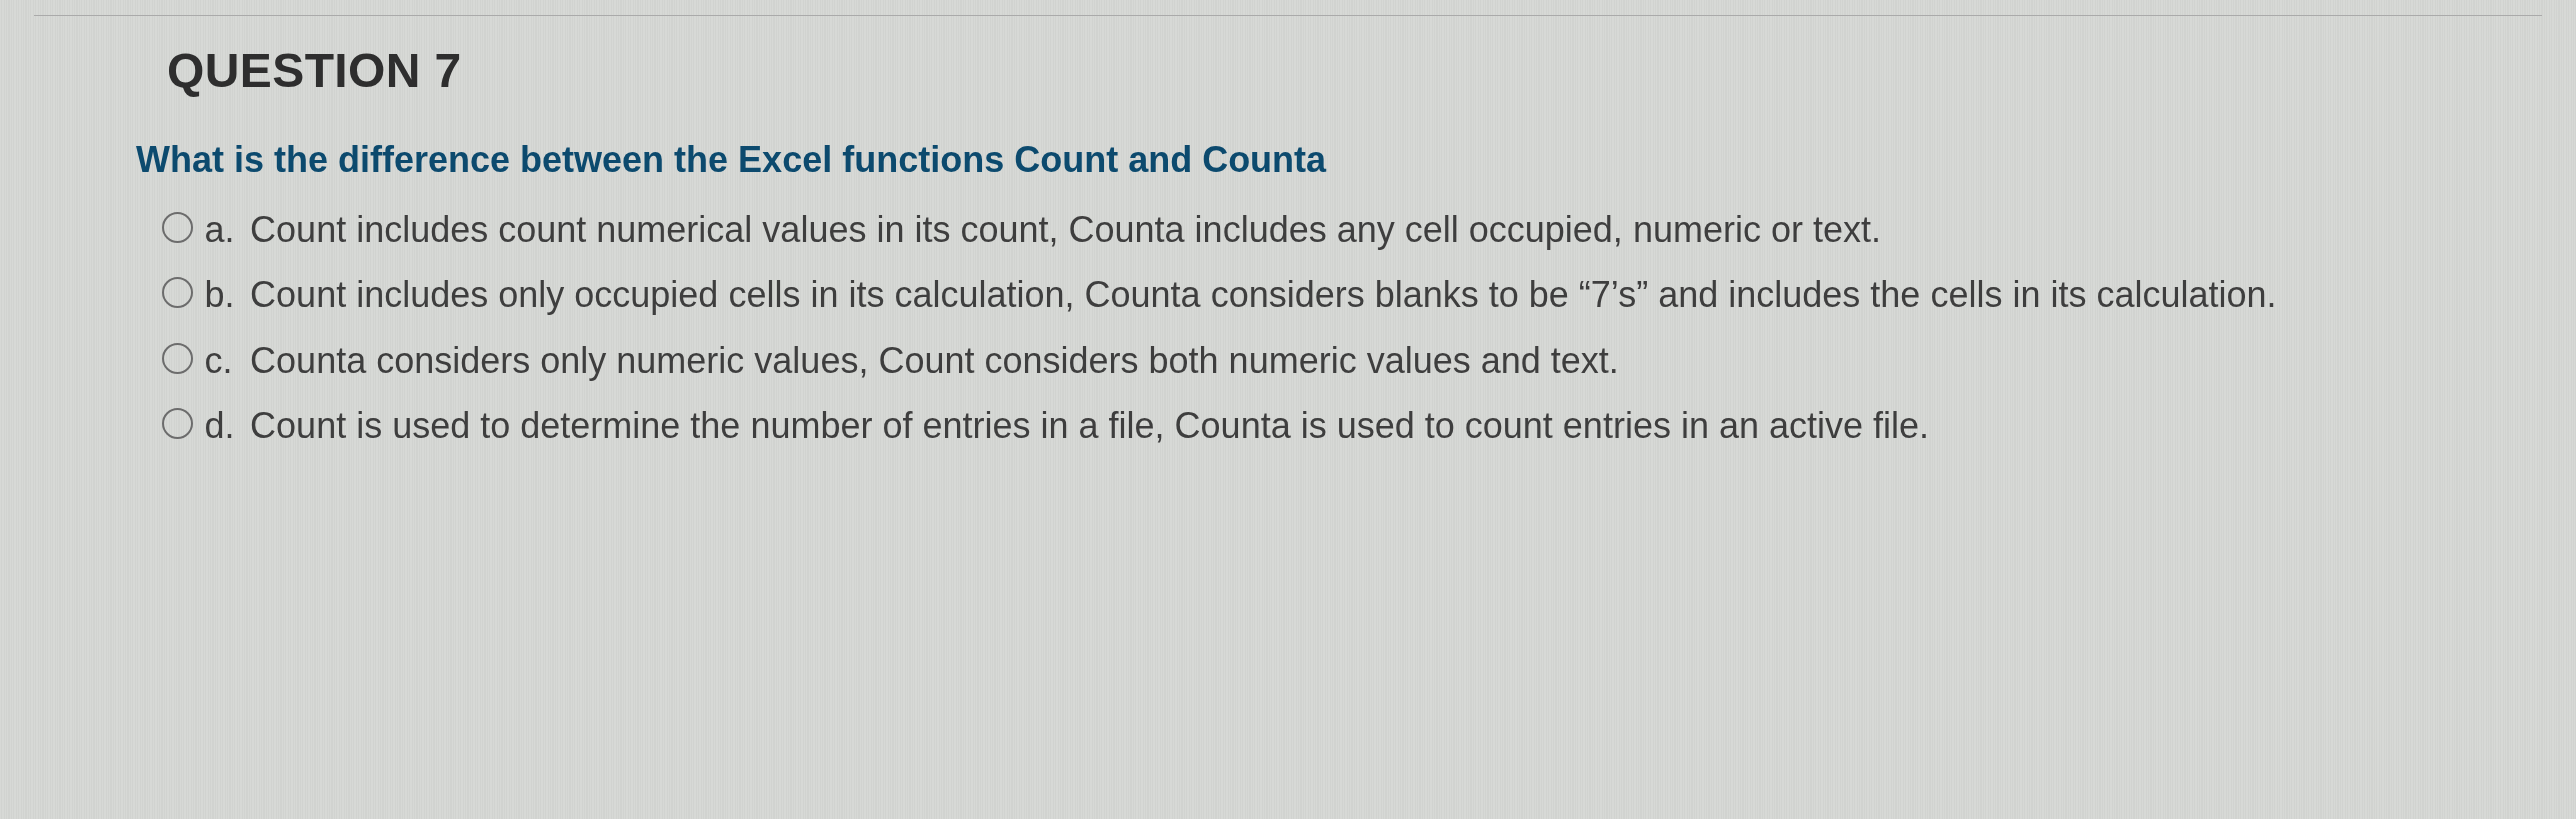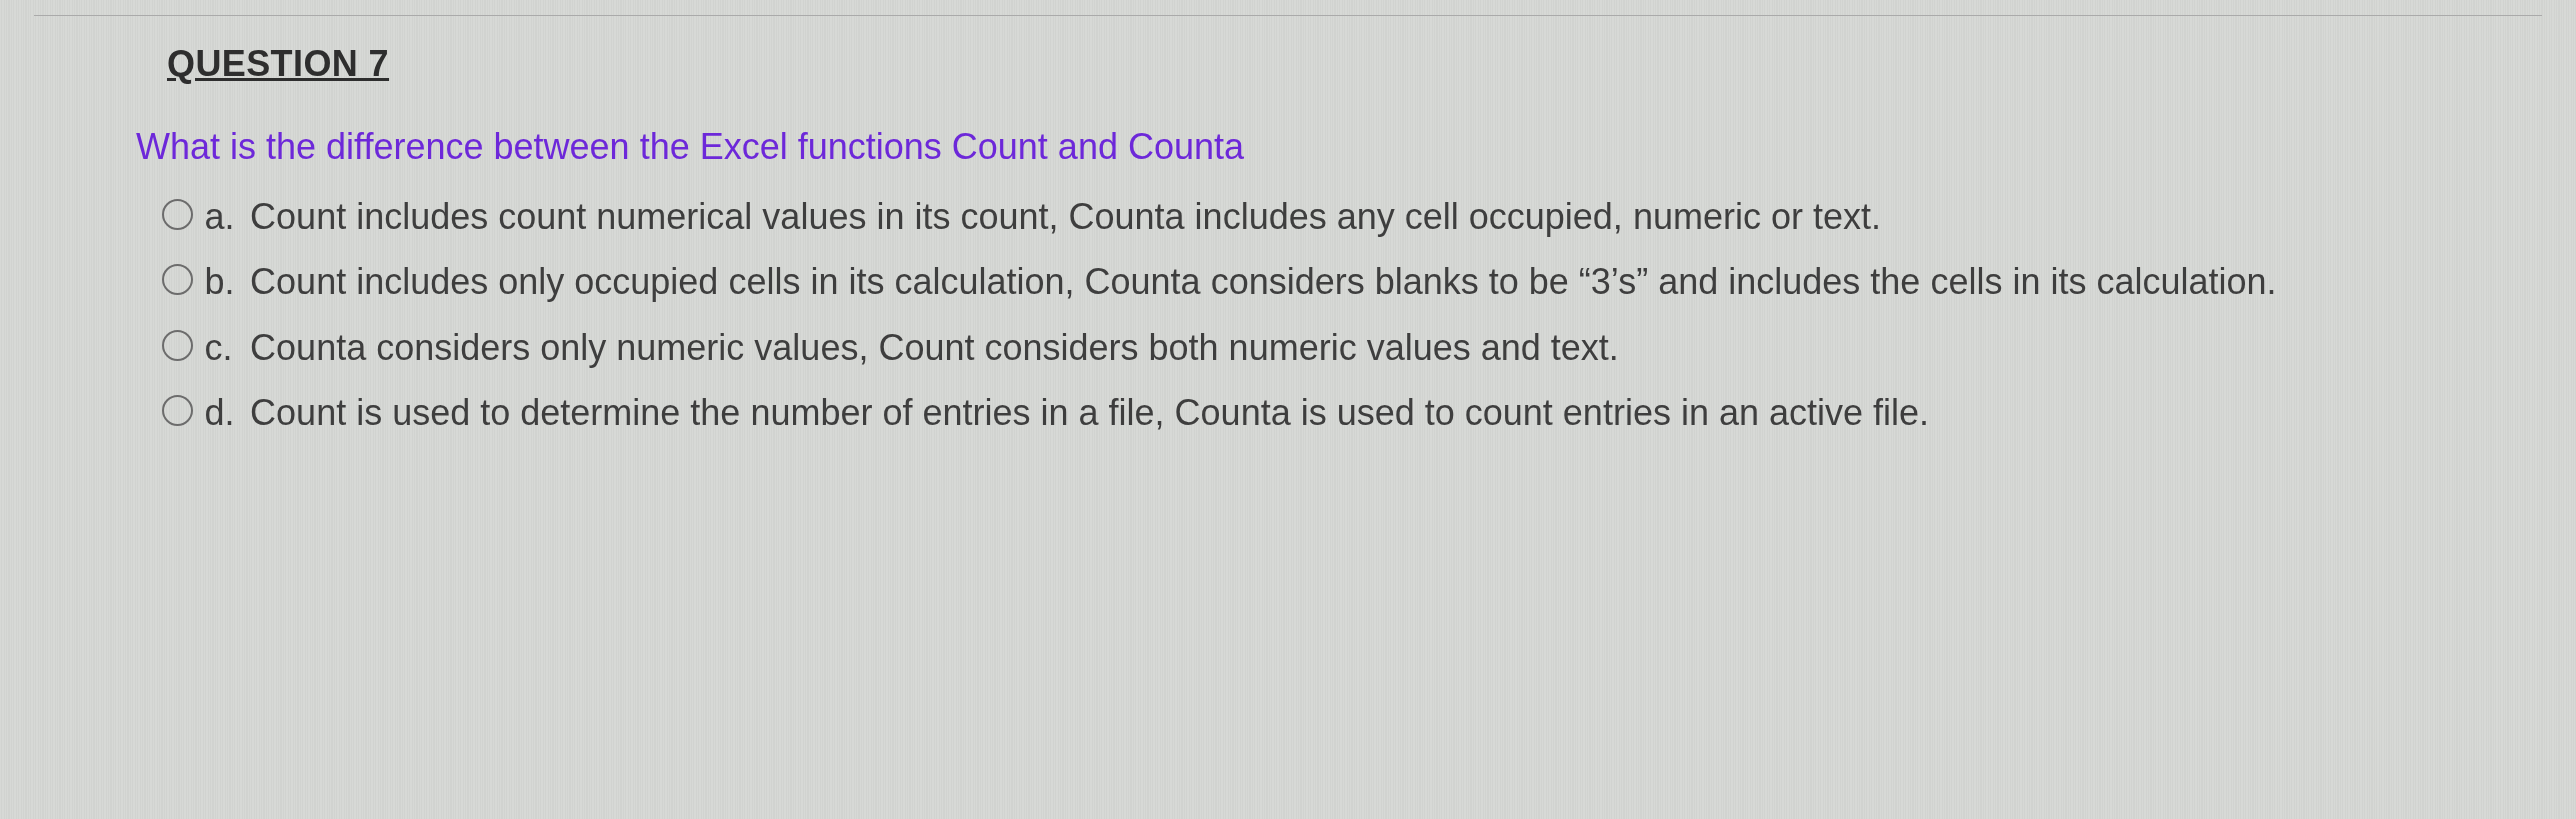--- a/index.html
+++ b/index.html
@@ -15,32 +15,31 @@
     width: 2576px;
     height: 819px;
     color: #3b3b3b;
   }
   .frame {
     border-top: 1.7px solid #aaa;
     margin: 15.3px 34px 0 34px;
     padding: 27px 102px 34px 102px;
   }
   .qhead {
-    font-size: 36px;
+    font-size: 48px;
     font-weight: 700;
     letter-spacing: 0.4px;
     margin-left: 31px;
     margin-bottom: 41px;
     color: #2e2e2e;
-    text-decoration: underline;
   }
   .prompt {
     font-size: 36px;
-    font-weight: 400;
-    color: #6d28d9;
+    font-weight: 700;
+    color: #0c4a6e;
     margin-bottom: 25.6px;
   }
   .options { margin-left: 25.6px; }
   .opt {
     display: flex;
     align-items: flex-start;
     gap: 12px;
     margin-bottom: 20.4px;
   }
   .radio {
@@ -80,21 +79,21 @@
       <div class="lbl">
         <span class="letter">a.</span>
         <span class="txt">Count includes count numerical values in its count, Counta includes any cell occupied, numeric or text.</span>
       </div>
     </div>
 
     <div class="opt">
       <div class="radio"></div>
       <div class="lbl">
         <span class="letter">b.</span>
-        <span class="txt">Count includes only occupied cells in its calculation, Counta considers blanks to be “3’s” and includes the cells in its calculation.</span>
+        <span class="txt">Count includes only occupied cells in its calculation, Counta considers blanks to be “7’s” and includes the cells in its calculation.</span>
       </div>
     </div>
 
     <div class="opt">
       <div class="radio"></div>
       <div class="lbl">
         <span class="letter">c.</span>
         <span class="txt">Counta considers only numeric values, Count considers both numeric values and text.</span>
       </div>
     </div>

